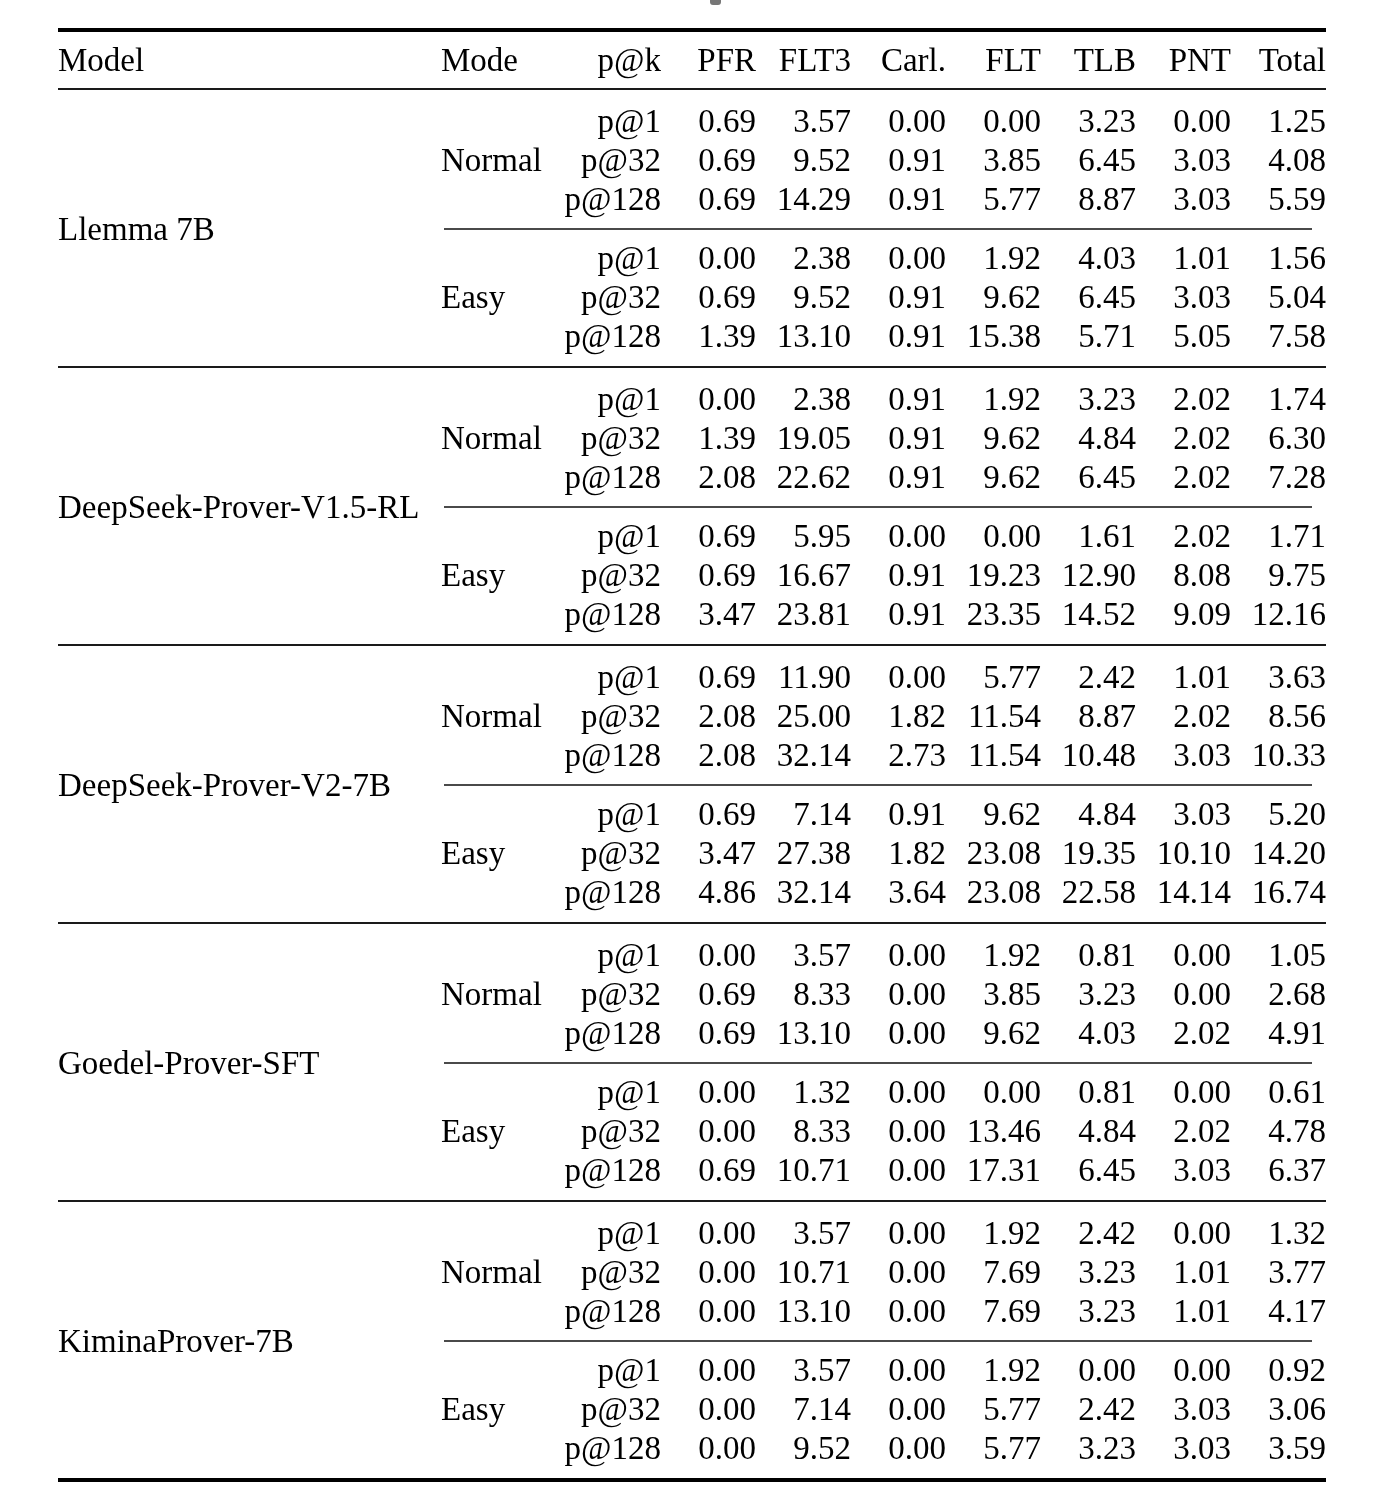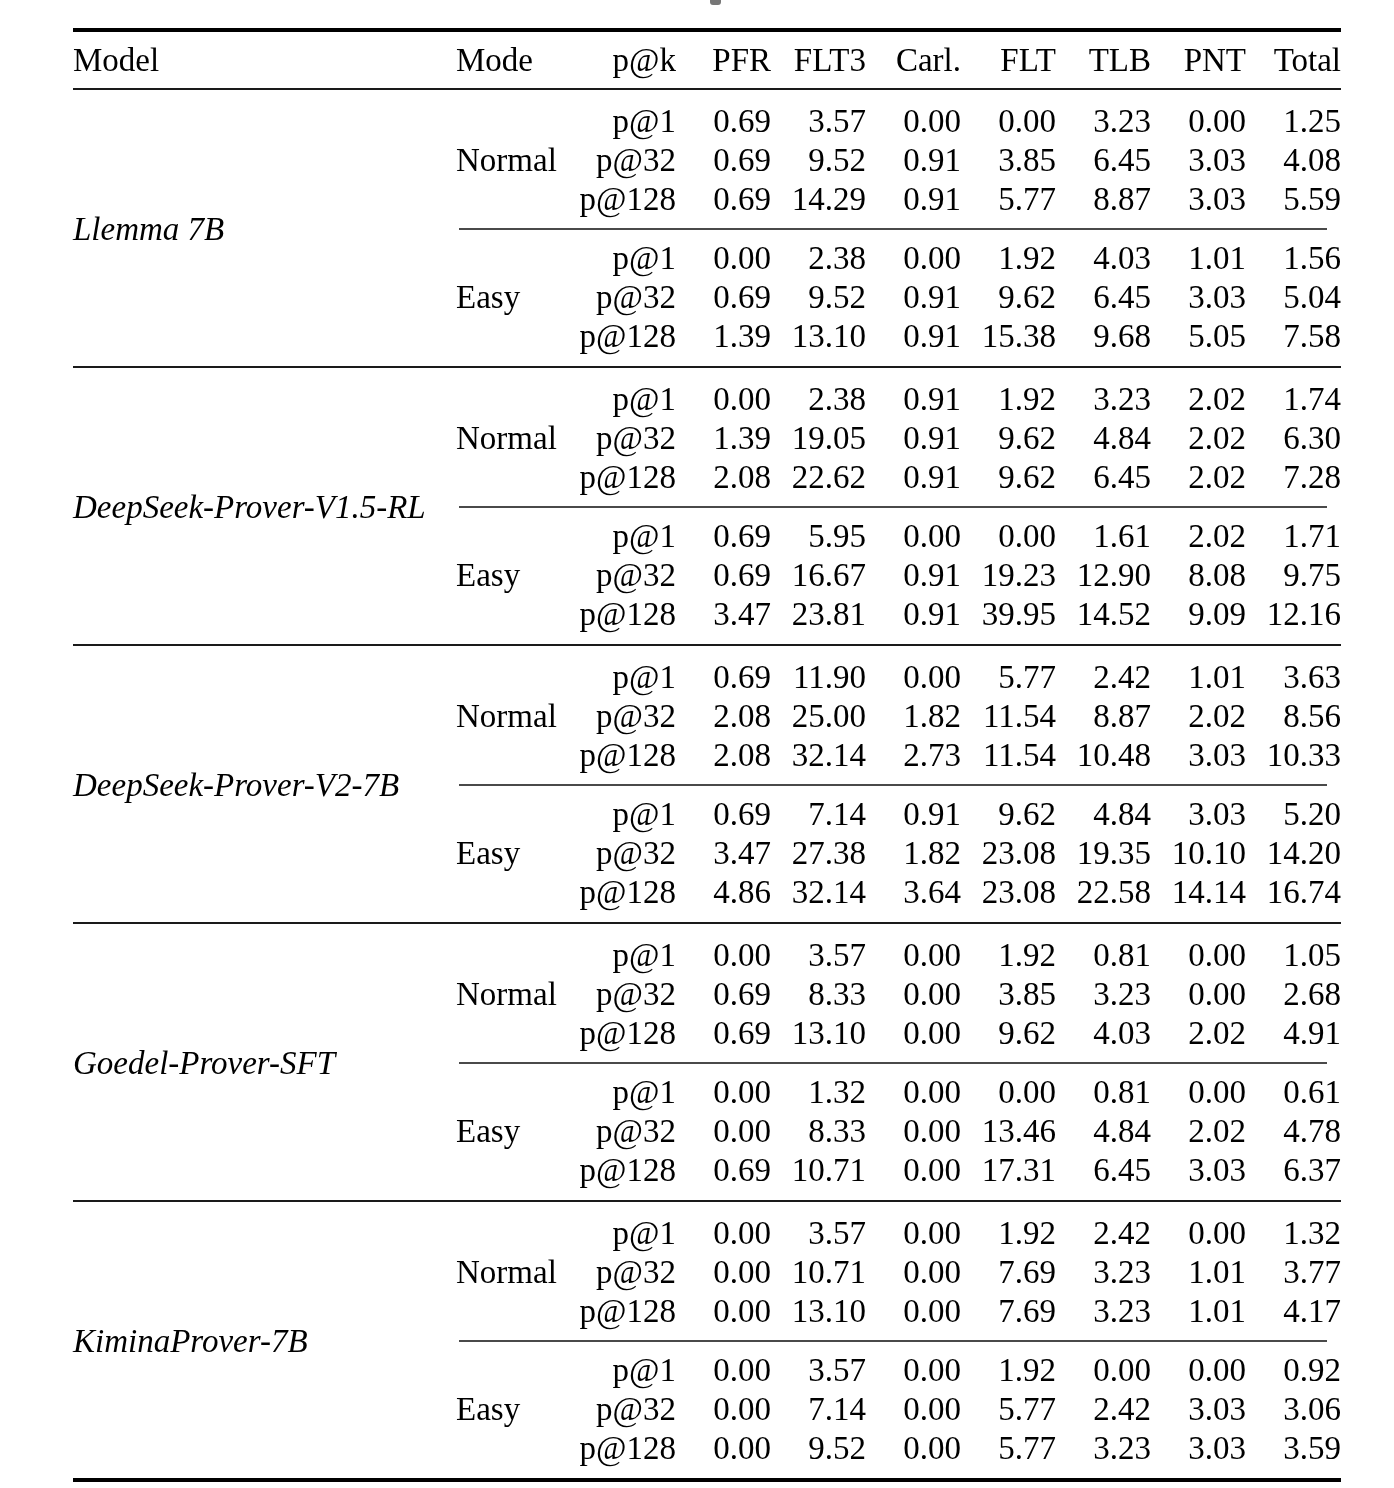--- a/index.html
+++ b/index.html
@@ -18,21 +18,21 @@
   .caption-fragment {
     position: absolute;
     top: 0;
     left: 710px;
     width: 11px;
     height: 5px;
     background: #777777;
     border-radius: 0 0 3px 3px;
   }
   .table-wrap {
-    padding: 28px 0 0 73px;
+    padding: 28px 0 0 58px;
   }
   table.results {
     border-collapse: collapse;
     table-layout: fixed;
     width: 1268px;
     font-size: 33px;
     border-top: 4px solid #000000;
     border-bottom: 4px solid #000000;
   }
   thead tr {
@@ -54,21 +54,20 @@
   }
   td {
     padding: 0;
     height: 39px;
     line-height: 39px;
     white-space: nowrap;
   }
   td.model {
     text-align: left;
     vertical-align: middle;
-    font-style: italic;
   }
   td.mode {
     text-align: left;
     vertical-align: middle;
   }
   td.right { text-align: right; }
   tr.spacer td { height: 12px; line-height: 12px; }
   tr.spacer.bottom td { height: 10px; line-height: 10px; }
   tr.cmid td {
     height: 20px;
@@ -175,21 +174,21 @@
           <td class="right">6.45</td>
           <td class="right">3.03</td>
           <td class="right">5.04</td>
         </tr>
         <tr>
           <td class="right">p@128</td>
           <td class="right">1.39</td>
           <td class="right">13.10</td>
           <td class="right">0.91</td>
           <td class="right">15.38</td>
-          <td class="right">9.68</td>
+          <td class="right">5.71</td>
           <td class="right">5.05</td>
           <td class="right">7.58</td>
         </tr>
         <tr class="spacer bottom">
           <td colspan="10"></td>
         </tr>
       </tbody>
       <tbody class="block">
         <tr class="spacer top">
           <td colspan="10"></td>
@@ -250,21 +249,21 @@
           <td class="right">19.23</td>
           <td class="right">12.90</td>
           <td class="right">8.08</td>
           <td class="right">9.75</td>
         </tr>
         <tr>
           <td class="right">p@128</td>
           <td class="right">3.47</td>
           <td class="right">23.81</td>
           <td class="right">0.91</td>
-          <td class="right">39.95</td>
+          <td class="right">23.35</td>
           <td class="right">14.52</td>
           <td class="right">9.09</td>
           <td class="right">12.16</td>
         </tr>
         <tr class="spacer bottom">
           <td colspan="10"></td>
         </tr>
       </tbody>
       <tbody class="block">
         <tr class="spacer top">

